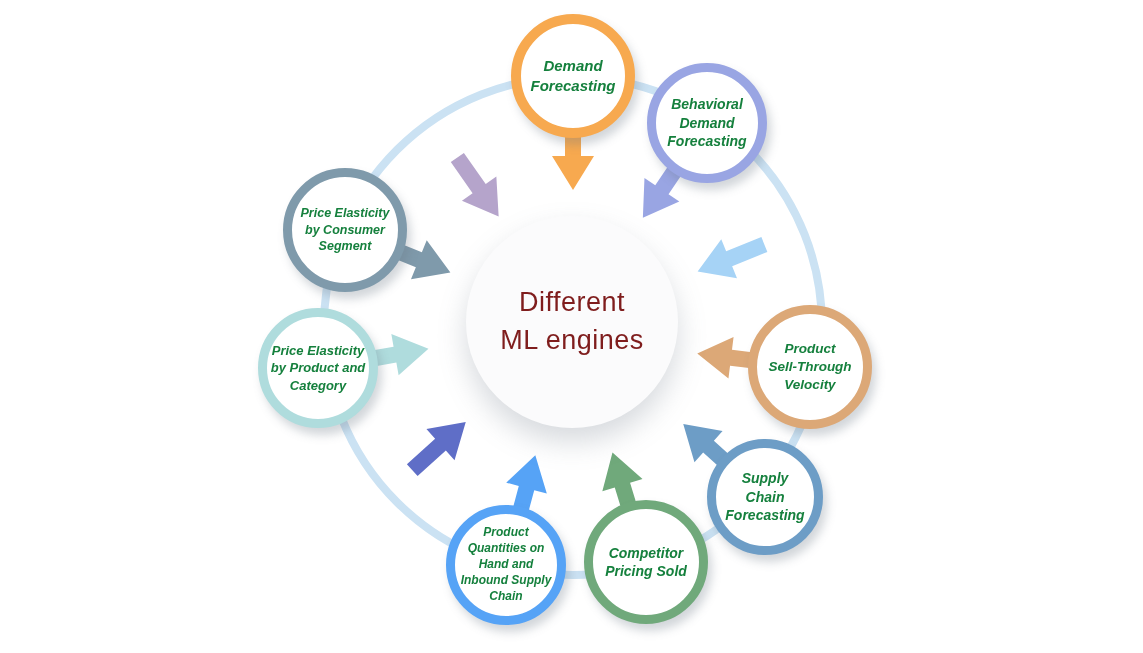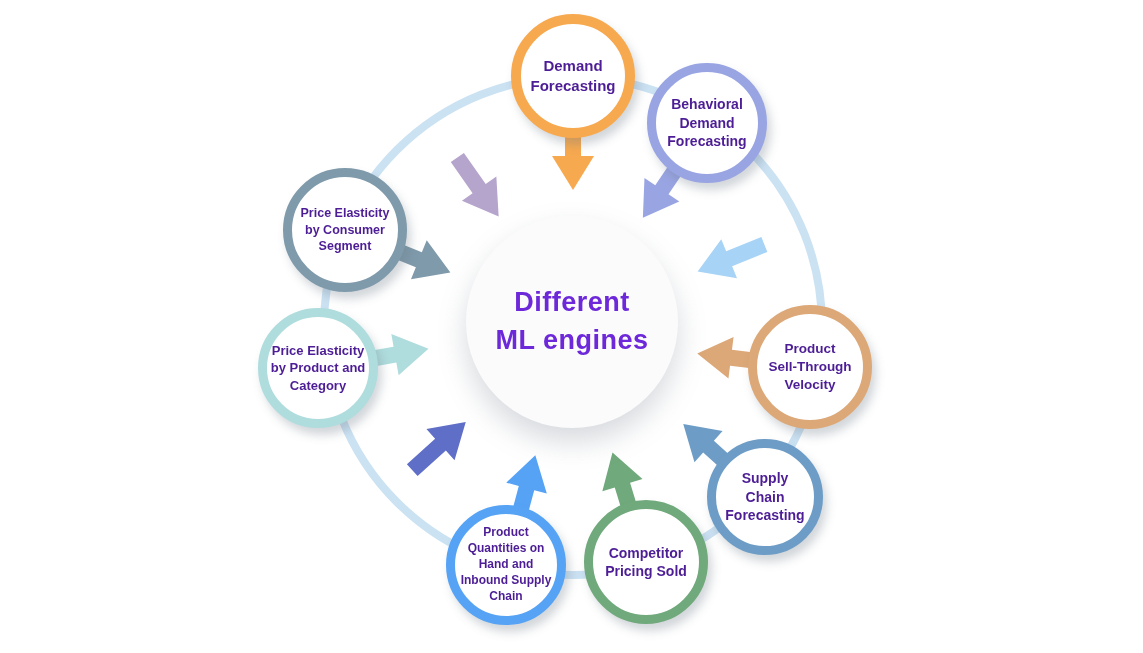--- a/index.html
+++ b/index.html
@@ -21,41 +21,42 @@
     border:9px solid #ccc;
     box-shadow:4px 7px 10px rgba(105,118,134,0.30);
     display:flex;
     align-items:center;
     justify-content:center;
     text-align:center;
   }
   .node .label{
     white-space:pre-line;
     font-weight:bold;
-    color:#4c1d95;
+    color:#15803d;
     line-height:1.32;
+    font-style:italic;
   }
   .hub{
     position:absolute;
     z-index:1;
     box-sizing:border-box;
     border-radius:50%;
     background:#fbfbfc;
     box-shadow:0 14px 28px rgba(110,122,138,0.28);
     display:flex;
     align-items:center;
     justify-content:center;
     text-align:center;
   }
   .hub .title{
     white-space:pre-line;
     font-size:27px;
-    font-weight:700;
+    font-weight:400;
     letter-spacing:0.5px;
-    color:#6d28d9;
+    color:#7f1d1d;
     line-height:1.4;
   }
 </style>
 </head>
 <body>
 
 <div class="stage">
 
   <svg class="layer decor" width="1143" height="653" viewBox="0 0 1143 653">
     <circle cx="573" cy="326" r="249" fill="none" stroke-width="8" stroke="#CBE2F3"></circle>

